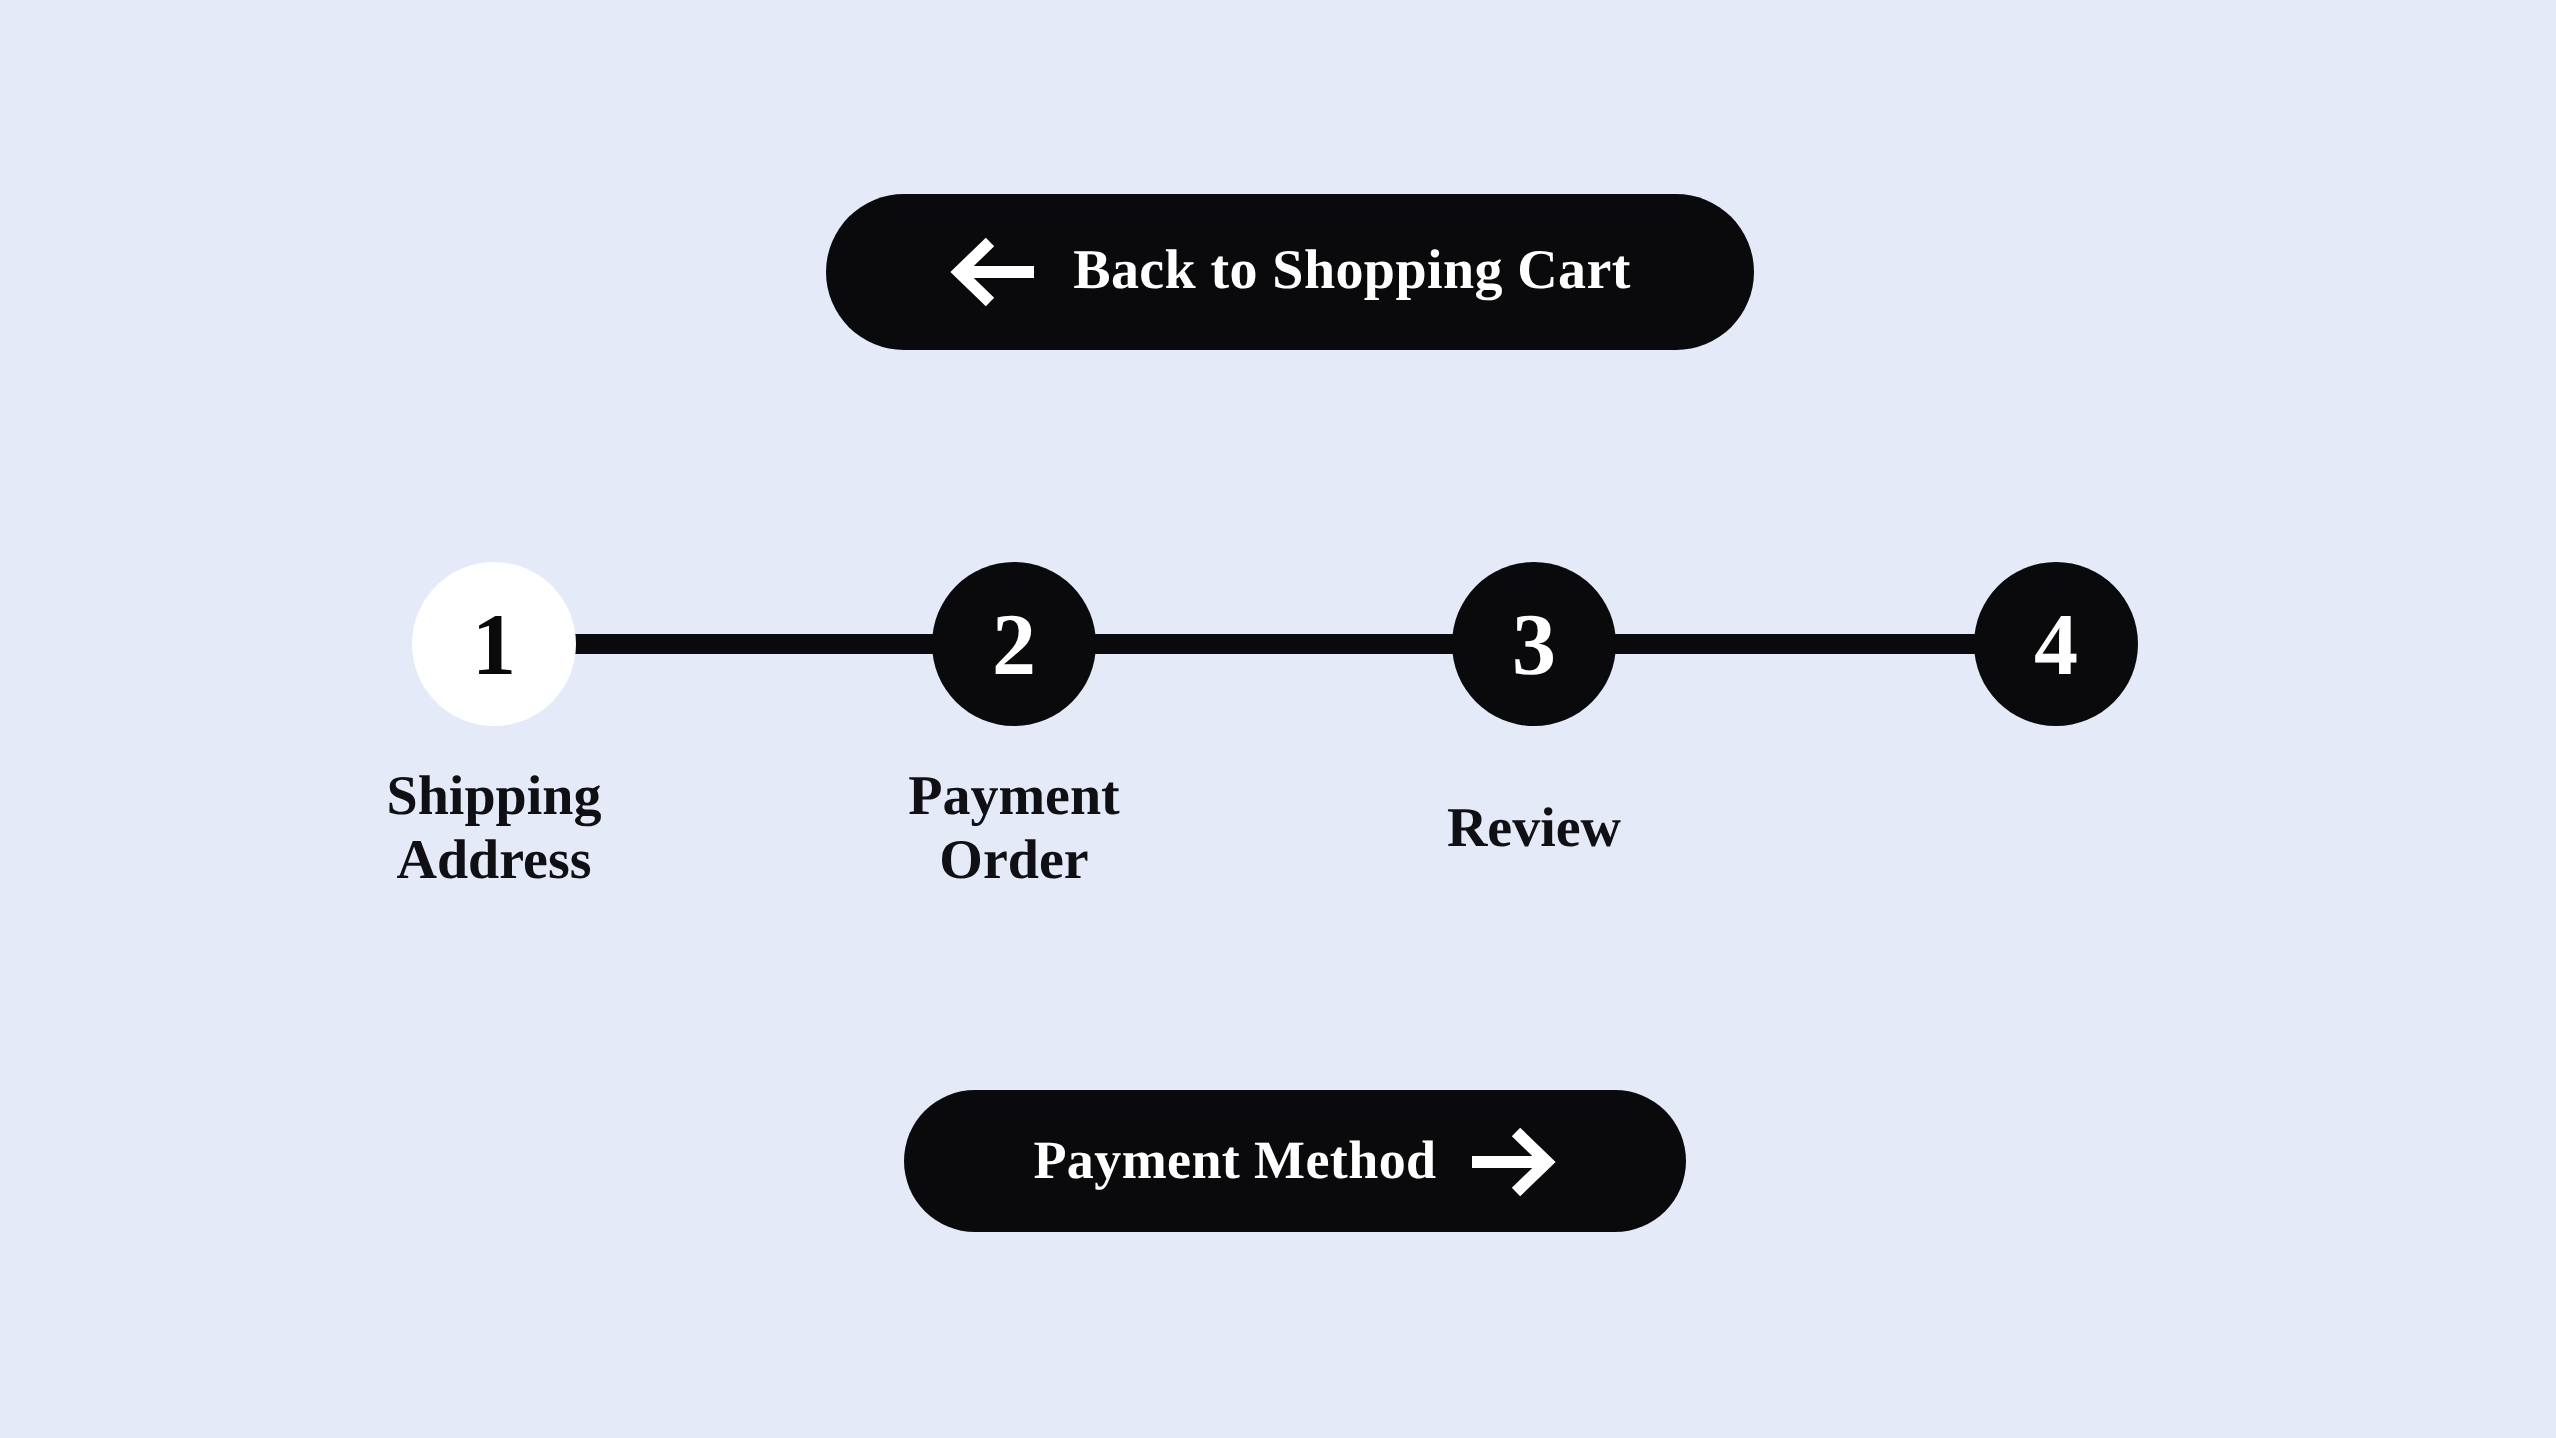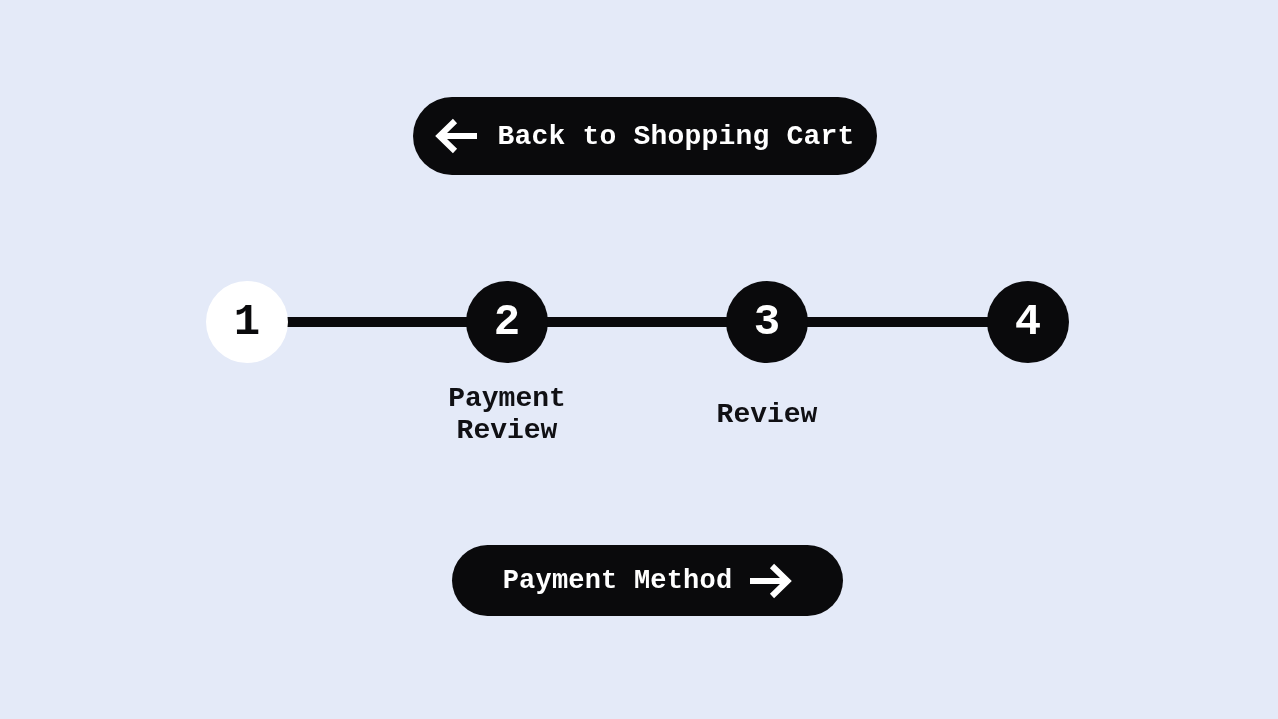--- a/index.html
+++ b/index.html
@@ -8,21 +8,21 @@
     --text: #101014;
     --on-primary: #FFFFFF;
   }
   * { margin: 0; padding: 0; box-sizing: border-box; }
   html, body { background: var(--bg); }
   .screen {
     position: relative;
     width: 1278px;
     height: 719px;
     background: var(--bg);
-    font-family: Liberation Mono, monospace;
+    font-family: Liberation Serif, serif;
     overflow: hidden;
   }
   .pill-button {
     position: absolute;
     display: flex;
     align-items: center;
     justify-content: center;
     gap: 18px;
     border: none;
     border-radius: 999px;
@@ -104,26 +104,28 @@
       </svg>
     </span>
     <span>Back to Shopping Cart</span>
   </button>
 
   <div>
     <div class="stepper-line"></div>
 
     <div class="step step-1">
       <div class="step-circle state-active">1</div>
+      <div class="step-label">Shipping
+Address</div>
     </div>
 
     <div class="step step-2">
       <div class="step-circle state-upcoming">2</div>
       <div class="step-label">Payment
-Review</div>
+Order</div>
     </div>
 
     <div class="step step-3">
       <div class="step-circle state-upcoming">3</div>
       <div class="step-label">Review</div>
     </div>
 
     <div class="step step-4">
       <div class="step-circle state-upcoming">4</div>
     </div>

